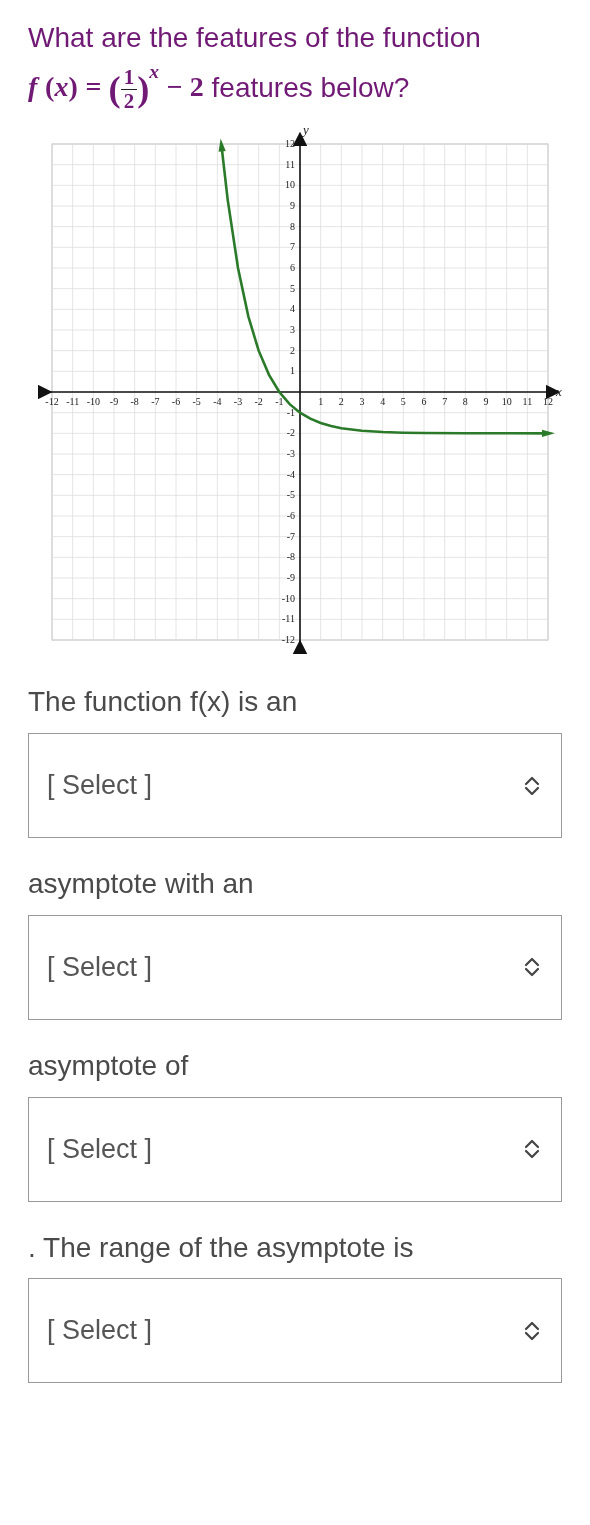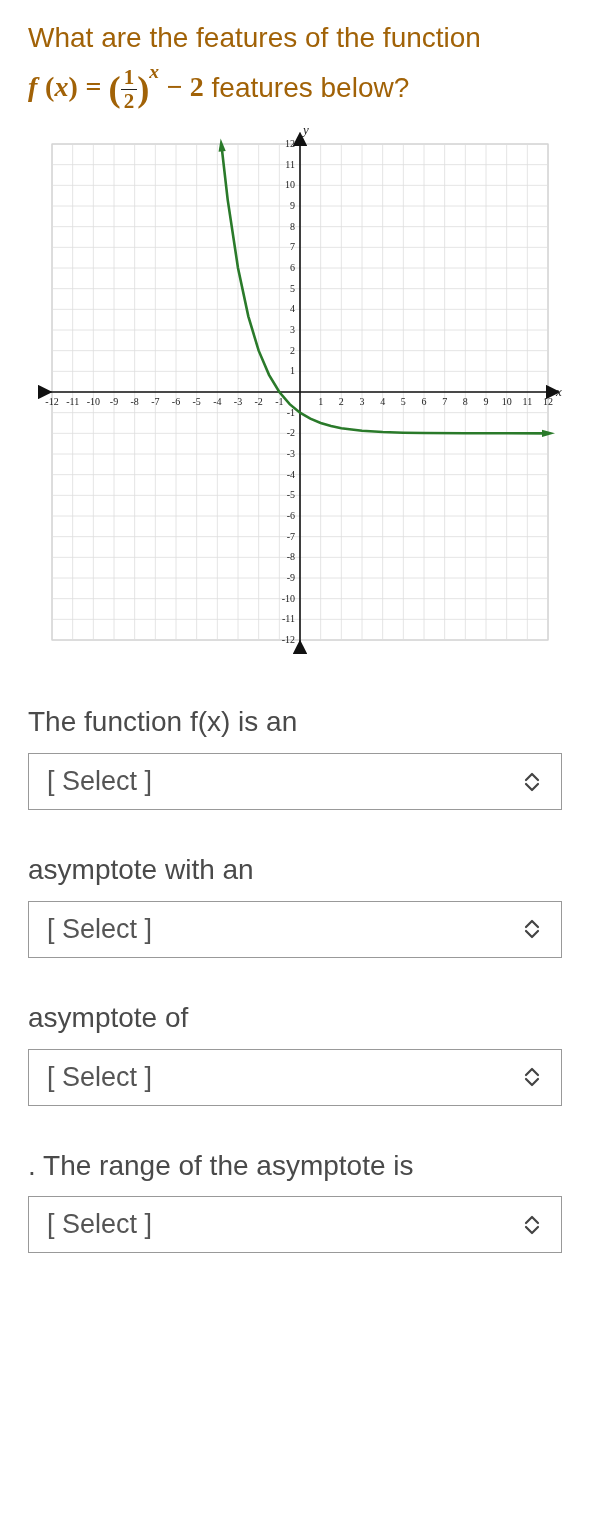--- a/index.html
+++ b/index.html
@@ -5,44 +5,44 @@
   * { box-sizing: border-box; margin: 0; padding: 0; }
   body {
     font-family: 'Segoe UI', -apple-system, Helvetica, Arial, sans-serif;
     color: #3a3a3a;
     width: 590px;
     padding: 18px 28px;
     font-size: 28px;
     line-height: 1.45;
     font-weight: 300;
   }
-  .question { color: #a16207; }
+  .question { color: #701a75; }
   .mrow { white-space: nowrap; }
   .mi { font-family: Georgia, 'Times New Roman', serif; font-style: italic; font-weight: 600; }
   .mn { font-family: Georgia, 'Times New Roman', serif; font-weight: 700; }
   .frac {
     display: inline-block;
     vertical-align: -0.55em;
     text-align: center;
     font-family: Georgia, 'Times New Roman', serif;
     font-weight: 700;
     line-height: 1;
     font-size: 0.75em;
   }
   .fnum { display: block; border-bottom: 1.6px solid #222; padding: 0 3px 1px; }
   .fden { display: block; padding: 1px 3px 0; }
   .sup { font-size: 0.7em; vertical-align: 0.9em; }
   .paren { font-family: Georgia, 'Times New Roman', serif; font-size: 1.3em; font-weight: 700; vertical-align: -0.15em; }
 
   .graph-wrap { width: 540px; height: 540px; margin: 6px 0 20px -6px; }
 
-  .prompt-line { margin-top: 40px; margin-bottom: 10px; color: #4a4a4a; }
+  .prompt-line { margin-top: 20px; margin-bottom: 10px; color: #4a4a4a; }
   .select-box {
     border: 1px solid #999;
-    padding: 8px 18px;
+    padding: 32px 18px;
     display: flex;
     justify-content: space-between;
     align-items: center;
     color: #555;
     font-weight: 300;
     cursor: pointer;
     margin-bottom: 26px;
     background: #fff;
   }
   .select-text { font-size: 27px; }

